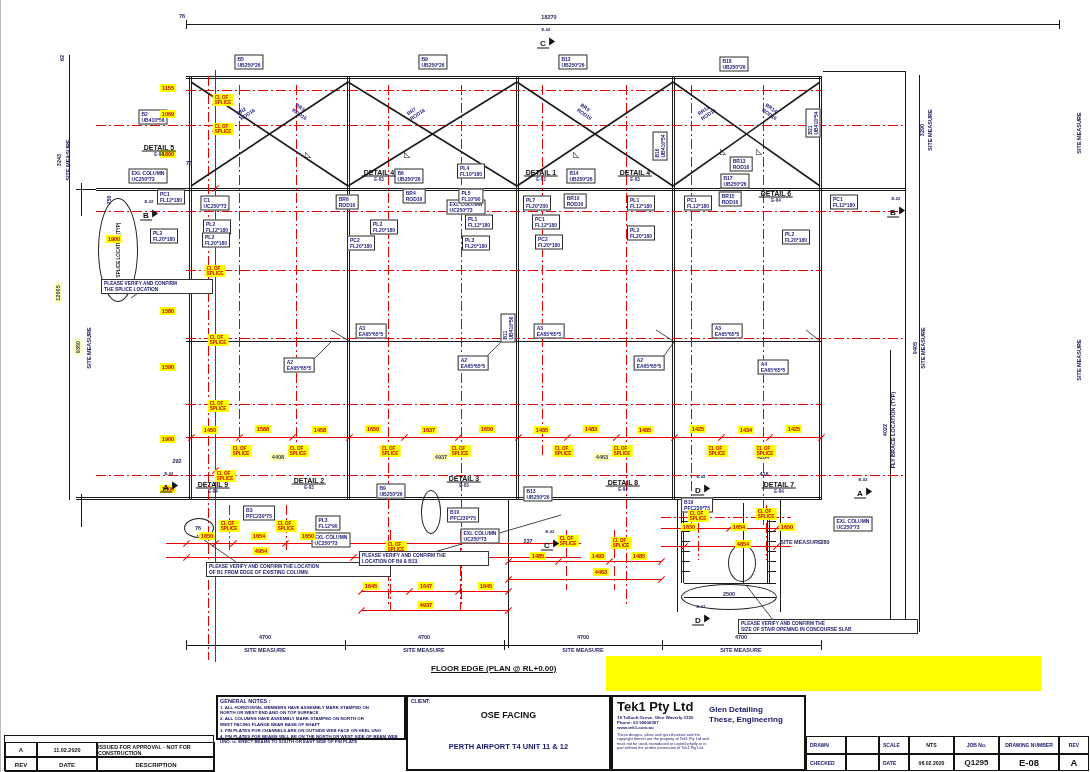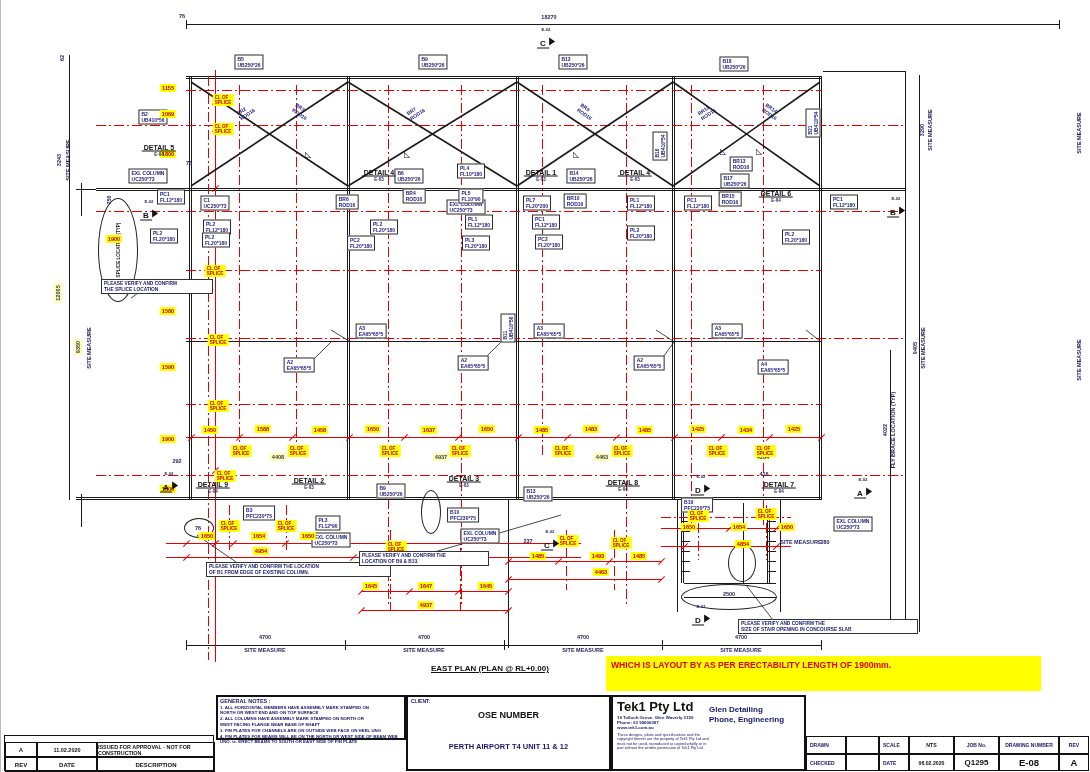--- a/index.html
+++ b/index.html
@@ -654,53 +654,52 @@
         <line x1="330" y1="330" x2="348" y2="341" stroke="#1a1a1a" stroke-width="0.8"></line>
         <line x1="500" y1="330" x2="516" y2="341" stroke="#1a1a1a" stroke-width="0.8"></line>
         <line x1="655" y1="330" x2="672" y2="341" stroke="#1a1a1a" stroke-width="0.8"></line>
         <line x1="805" y1="330" x2="819" y2="341" stroke="#1a1a1a" stroke-width="0.8"></line>
         <line x1="310" y1="362" x2="330" y2="342" stroke="#1a1a1a" stroke-width="0.8"></line>
         <line x1="482" y1="360" x2="500" y2="342" stroke="#1a1a1a" stroke-width="0.8"></line>
         <line x1="660" y1="360" x2="673" y2="342" stroke="#1a1a1a" stroke-width="0.8"></line>
       </svg>
     </div>
 
-  <div id="caption">EAST PLAN (PLAN @ RL+0.00)</div>
+  <div id="caption">FLOOR EDGE (PLAN @ RL+0.00)</div>
 
   <div id="approver">
-    <div>WHICH IS LAYOUT BY AS PER ERECTABILITY LENGTH OF 1900mm.</div>
   </div>
 
   <div id="tb">
     <div class="box" style="left:215px;top:2px;width:190px;height:45px;">
       <div class="gn-title">GENERAL NOTES :</div>
       <div class="gn-item">1. ALL HORIZONTAL MEMBERS HAVE ASSEMBLY MARK STAMPED ON
     NORTH OR WEST END AND ON TOP SURFACE</div>
       <div class="gn-item">2. ALL COLUMNS HAVE ASSEMBLY MARK STAMPED ON NORTH OR
     WEST FACING FLANGE NEAR BASE OF SHAFT</div>
       <div class="gn-item">3. FIN PLATES FOR CHANNELS ARE ON OUTSIDE WEB FACE ON HEEL UNO</div>
       <div class="gn-item">4. FIN PLATES FOR BEAMS WILL BE ON THE NORTH OR WEST SIDE OF BEAM WEB
     UNO. ie. ERECT BEAMS TO SOUTH OR EAST SIDE OF FIN PLATE</div>
     </div>
 
     <div class="box" style="left:405px;top:2px;width:205px;height:76px;">
       <div class="client-label">CLIENT:</div>
-      <div class="client-name">OSE NUMBER</div>
+      <div class="client-name">OSE FACING</div>
       <div class="client-proj">PERTH AIRPORT T4 UNIT 11 &amp; 12</div>
     </div>
 
     <div class="box" style="left:610px;top:2px;width:195px;height:76px;">
       <div class="tek1-name">Tek1 Pty Ltd</div>
       <div class="tek1-sm">19 Tulloch Grove, Glen Waverly 3150</div>
       <div class="tek1-sm">Phone: 03 95606397</div>
       <div class="tek1-sm">www.tek1.com.au</div>
       <div class="tek1-copy" style="width:92px;">These designs, plans and specifications and the copyright therein are the property of Tek1 Pty Ltd and must not be used, reproduced or copied wholly or in part without the written permission of Tek1 Pty Ltd.</div>
       <div class="services">
         <div>Glen Detailing</div>
-        <div>Phone, Engineering</div>
+        <div>These, Engineering</div>
       </div>
     </div>
 
 
     <div class="cell cl" style="left:805px;top:43px;width:40px;height:18px;">
         <span class="lab">DRAWN</span>
       </div>
     <div class="cell" style="left:845px;top:43px;width:33px;height:18px;"></div>
     <div class="cell cl" style="left:878px;top:43px;width:30px;height:18px;">
         <span class="lab">SCALE</span>

